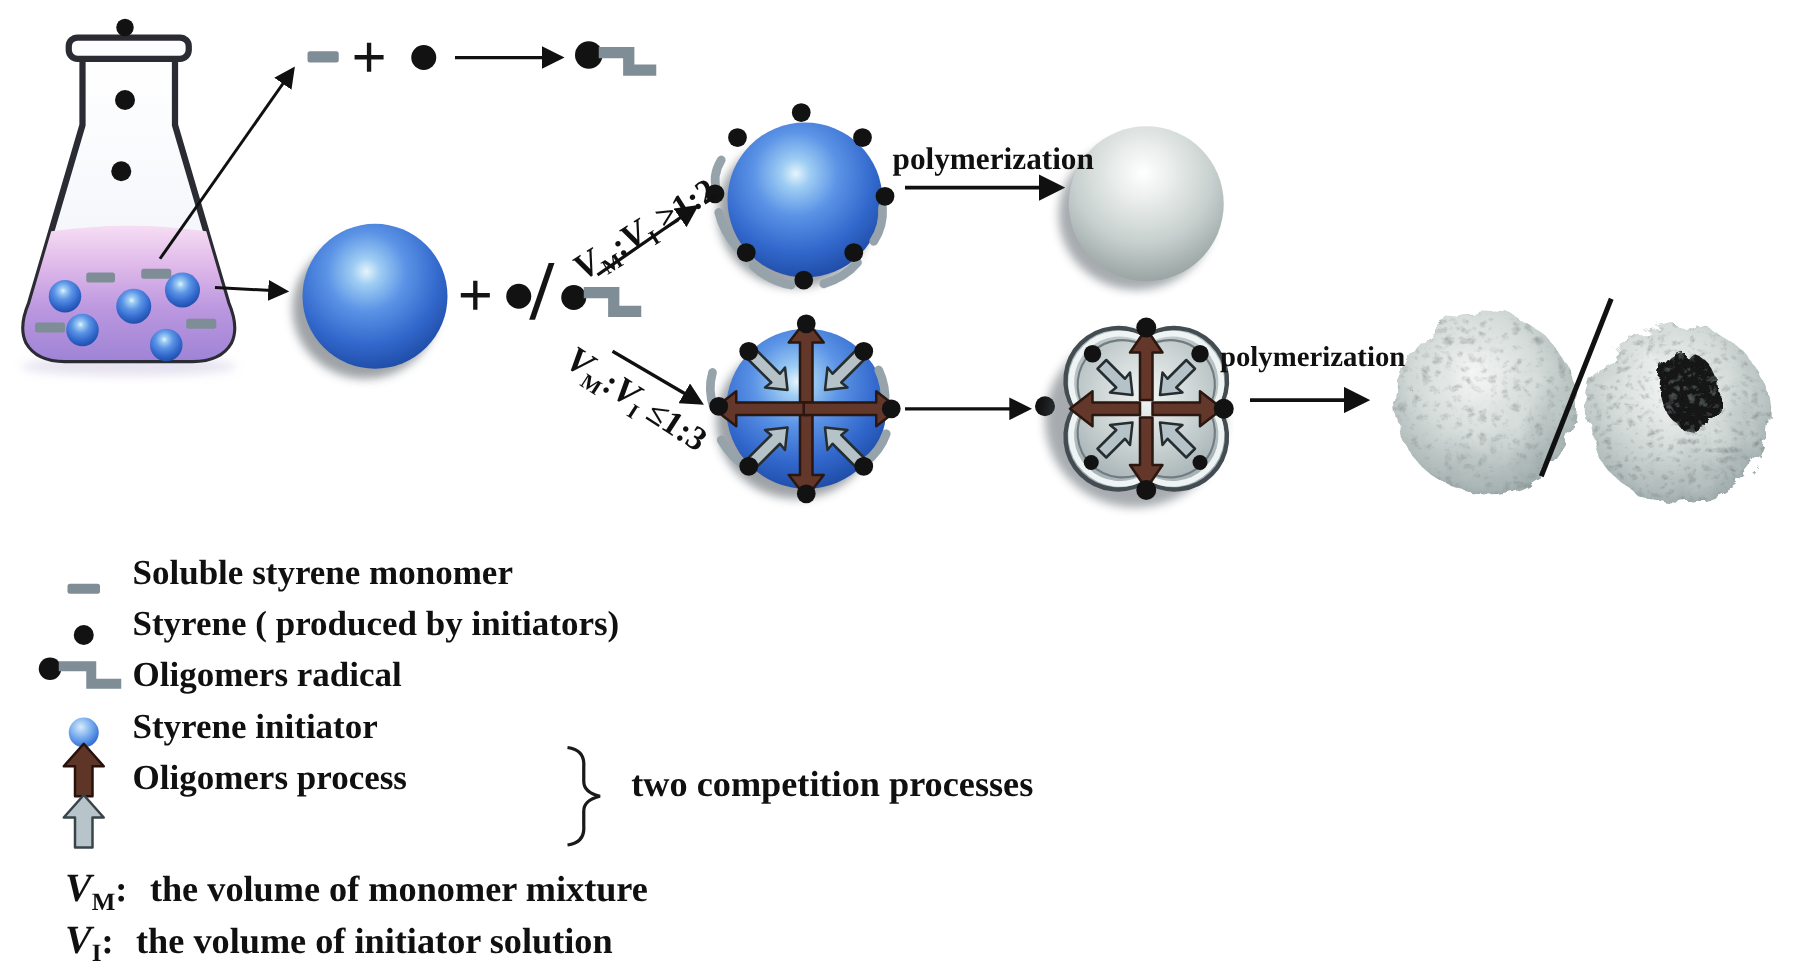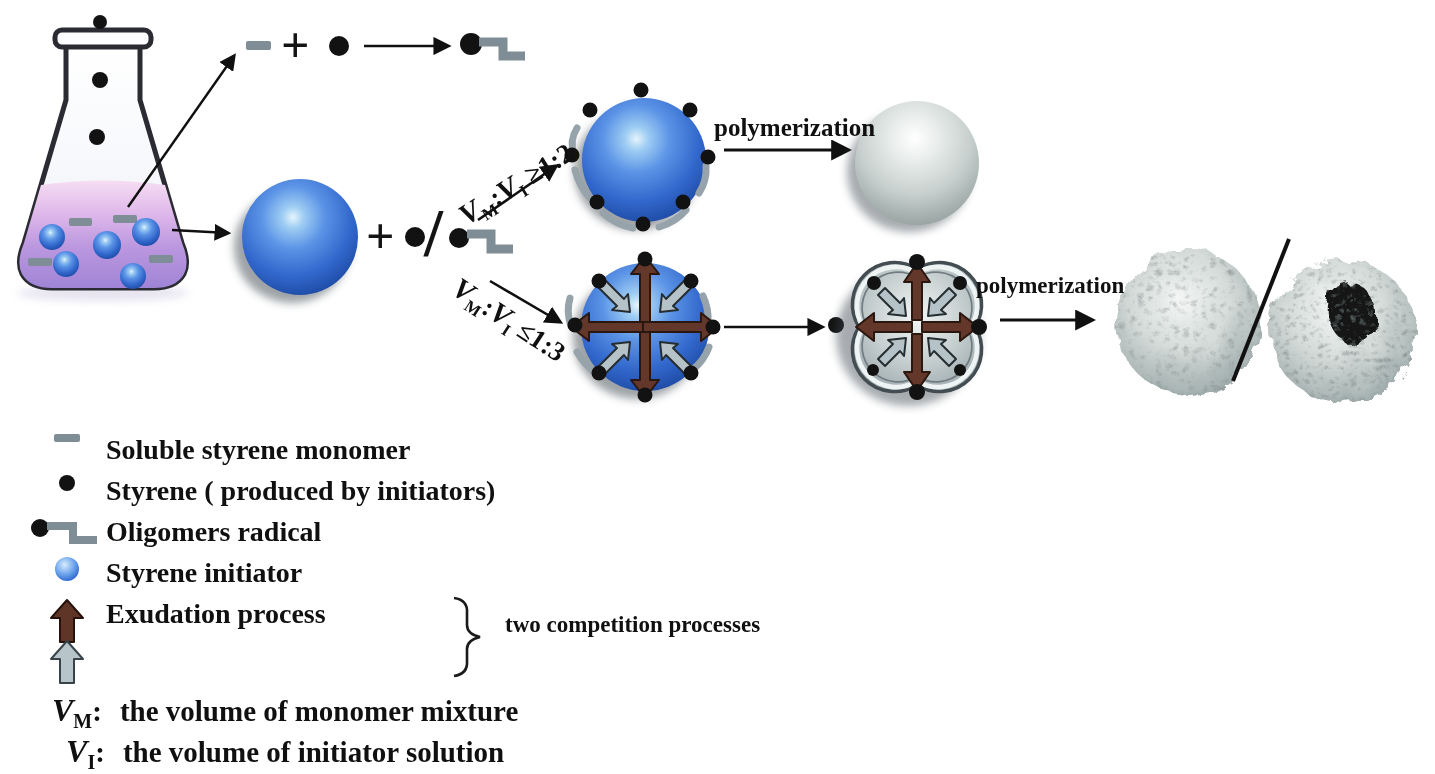--- a/index.html
+++ b/index.html
@@ -10,30 +10,30 @@
   .ratio{position:absolute;font-weight:bold;font-size:27px;white-space:nowrap;text-align:center;}
   .ratio i{font-size:29px;}
   .ratio sub{font-size:17px;font-weight:bold;}
   .ratio .cond{margin-left:7px;}
   .ratio-top{left:437px;top:167px;width:160px;transform:rotate(-32deg);}
   .ratio-bottom{left:423px;top:303px;width:170px;transform:rotate(33deg);}
   .poly{position:absolute;font-weight:bold;text-align:left;white-space:nowrap;}
   .poly-top{left:714px;top:114px;width:146px;font-size:25px;}
   .poly-bottom{left:976px;top:273px;width:146px;font-size:23px;}
   .legend{position:absolute;left:28px;top:434px;}
-  .legend-row{display:flex;align-items:flex-start;height:41px;}
+  .legend-row{display:flex;align-items:flex-end;height:41px;}
   .legend-icon{width:78px;display:flex;justify-content:center;align-items:center;}
   .legend-label{font-size:28px;font-weight:bold;white-space:nowrap;}
   .icon-dash{width:26px;height:8px;border-radius:2px;background:#7e8d96;}
   .icon-dot{width:16px;height:16px;border-radius:50%;background:#121212;}
   .icon-drop{width:24px;height:24px;border-radius:50%;
     background:radial-gradient(circle at 40% 32%,#d6ecfa 0%,#6da4ec 45%,#2f67cf 78%,#1c4aa6 100%);}
   .brace-wrap{position:absolute;left:450px;top:595px;}
-  .brace-label{position:absolute;left:505px;top:612px;font-size:23px;font-weight:bold;white-space:nowrap;}
-  .defs{position:absolute;left:52px;top:692px;text-align:center;}
+  .brace-label{position:absolute;left:505px;top:612px;font-size:29px;font-weight:bold;white-space:nowrap;}
+  .defs{position:absolute;left:52px;top:692px;}
   .def-row{height:41px;font-size:29px;font-weight:bold;white-space:nowrap;}
   .def-row i{font-size:32px;}
   .def-row sub{font-size:20px;}
   .def-row .colon{margin-right:18px;}
 </style>
 </head>
 <body>
 
 <div class="canvas">
 
@@ -297,21 +297,21 @@
           <span class="icon-drop"></span>
         </span>
       <span class="legend-label">Styrene initiator</span>
     </div>
     <div class="legend-row">
       <span class="legend-icon">
         <svg width="36" height="46" viewBox="0 0 36 46">
           <polygon points="18,2 34,20 25,20 25,44 11,44 11,20 2,20" fill="#5f3528" stroke="#26120b" stroke-width="2" stroke-linejoin="round"></polygon>
         </svg>
       </span>
-      <span class="legend-label">Exudation process</span>
+      <span class="legend-label">Oligomers process</span>
     </div>
     <div class="legend-row">
       <span class="legend-icon">
         <svg width="36" height="46" viewBox="0 0 36 46">
           <polygon points="18,2 34,20 25,20 25,44 11,44 11,20 2,20" fill="#b7c4c9" stroke="#39444a" stroke-width="2" stroke-linejoin="round"></polygon>
         </svg>
       </span>
     </div>
   </div>
 

